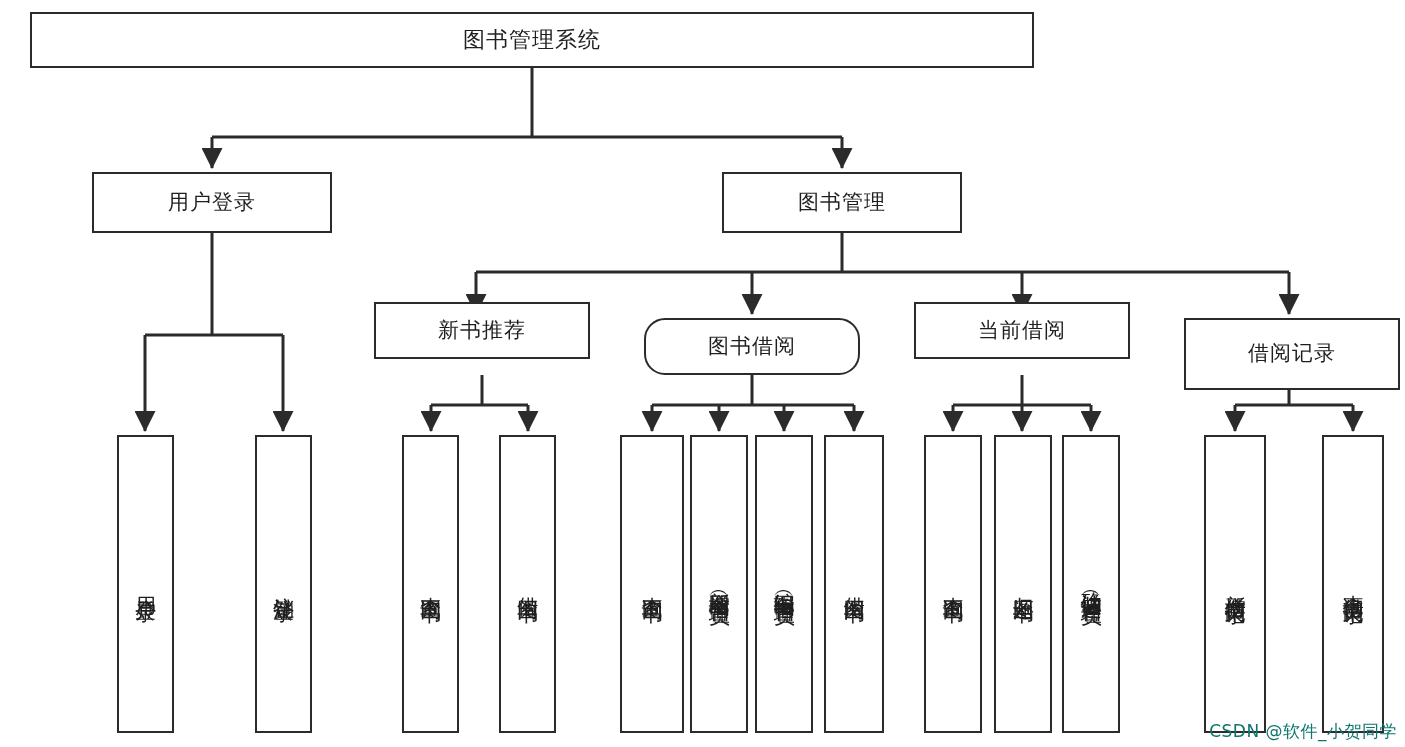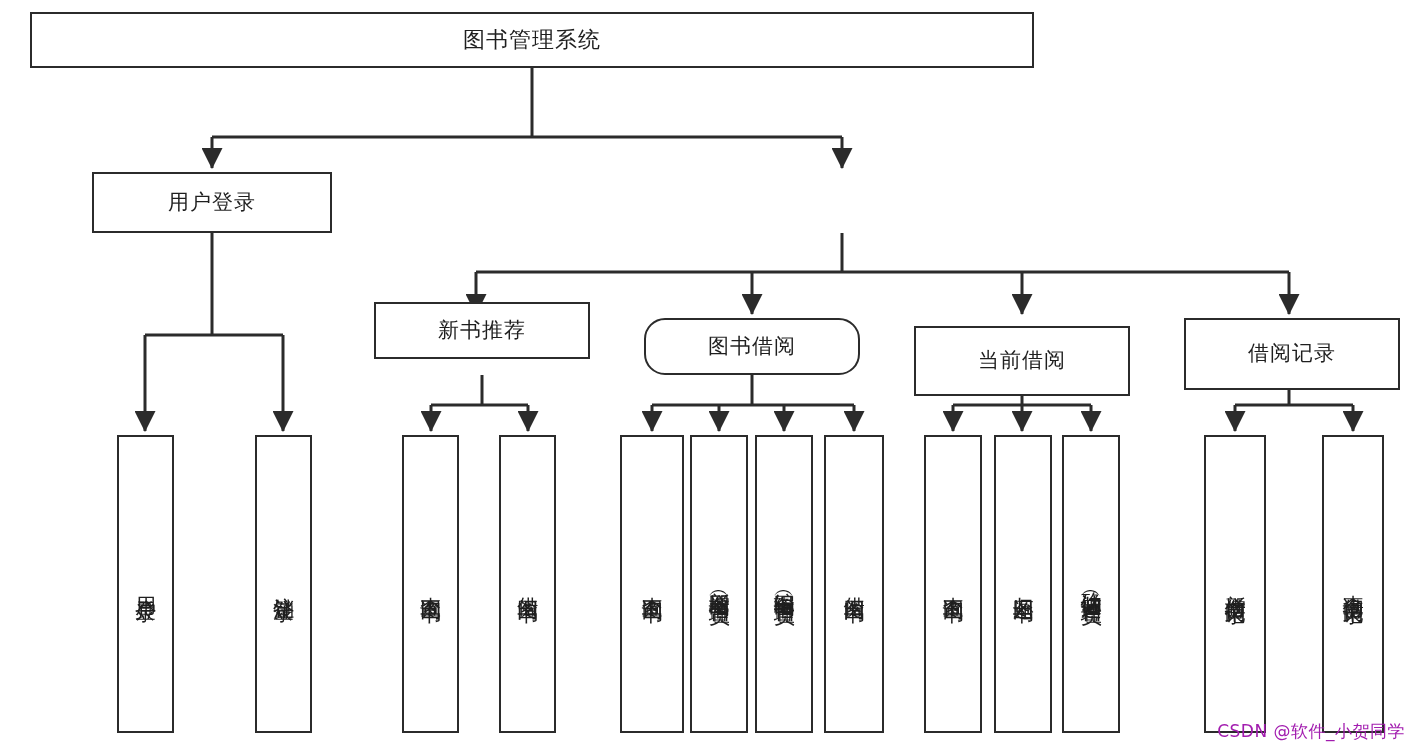--- a/index.html
+++ b/index.html
@@ -57,24 +57,24 @@
     align-items: center;
     justify-content: center;
   }
   .node.vert .vlabel {
     writing-mode: vertical-rl;
     text-orientation: upright;
     white-space: nowrap;
   }
   .watermark {
     position: absolute;
-    right: 12px;
+    right: 20px;
     bottom: 4px;
     font-size: 17px;
-    color: #a21caf;
+    color: #0f766e;
     letter-spacing: 0.5px;
     white-space: nowrap;
   }
 </style>
 </head>
 <body>
 
 <div id="diagram-root">
 
   <svg class="wires" viewBox="0 0 1405 747">
@@ -123,24 +123,25 @@
       <path d="M 1277 375 L 1277 405"></path>
       <path d="M 1223 405 L 1341 405"></path>
       <path d="M 1223 405 L 1223 431" marker-end="url(#arrow)"></path>
       <path d="M 1341 405 L 1341 431" marker-end="url(#arrow)"></path>
     </g>
   </svg>
 
   <div class="node horiz root" style="left:18px; top:12px; width:1004px; height:56px;">图书管理系统</div>
 
   <div class="node horiz" style="left:80px; top:172px; width:240px; height:61px;">用户登录</div>
+  <div class="node horiz" style="left:710px; top:172px; width:240px; height:61px;">图书管理</div>
 
   <div class="node horiz" style="left:362px; top:302px; width:216px; height:57px;">新书推荐</div>
   <div class="node horiz" style="left:632px; top:318px; width:216px; height:57px;border-radius:21px;">图书借阅</div>
-  <div class="node horiz" style="left:902px; top:326px; width:216px; height:70px;">当前借阅</div>
+  <div class="node horiz" style="left:902px; top:302px; width:216px; height:57px;">当前借阅</div>
   <div class="node horiz" style="left:1172px; top:318px; width:216px; height:72px;">借阅记录</div>
 
   <div class="node vert" style="left:105px; top:435px; width:57px; height:298px;">
     <span class="vlabel">用户登录</span>
   </div>
   <div class="node vert" style="left:243px; top:435px; width:57px; height:298px;">
     <span class="vlabel">注销登录</span>
   </div>
 
   <div class="node vert" style="left:390px; top:435px; width:57px; height:298px;">

